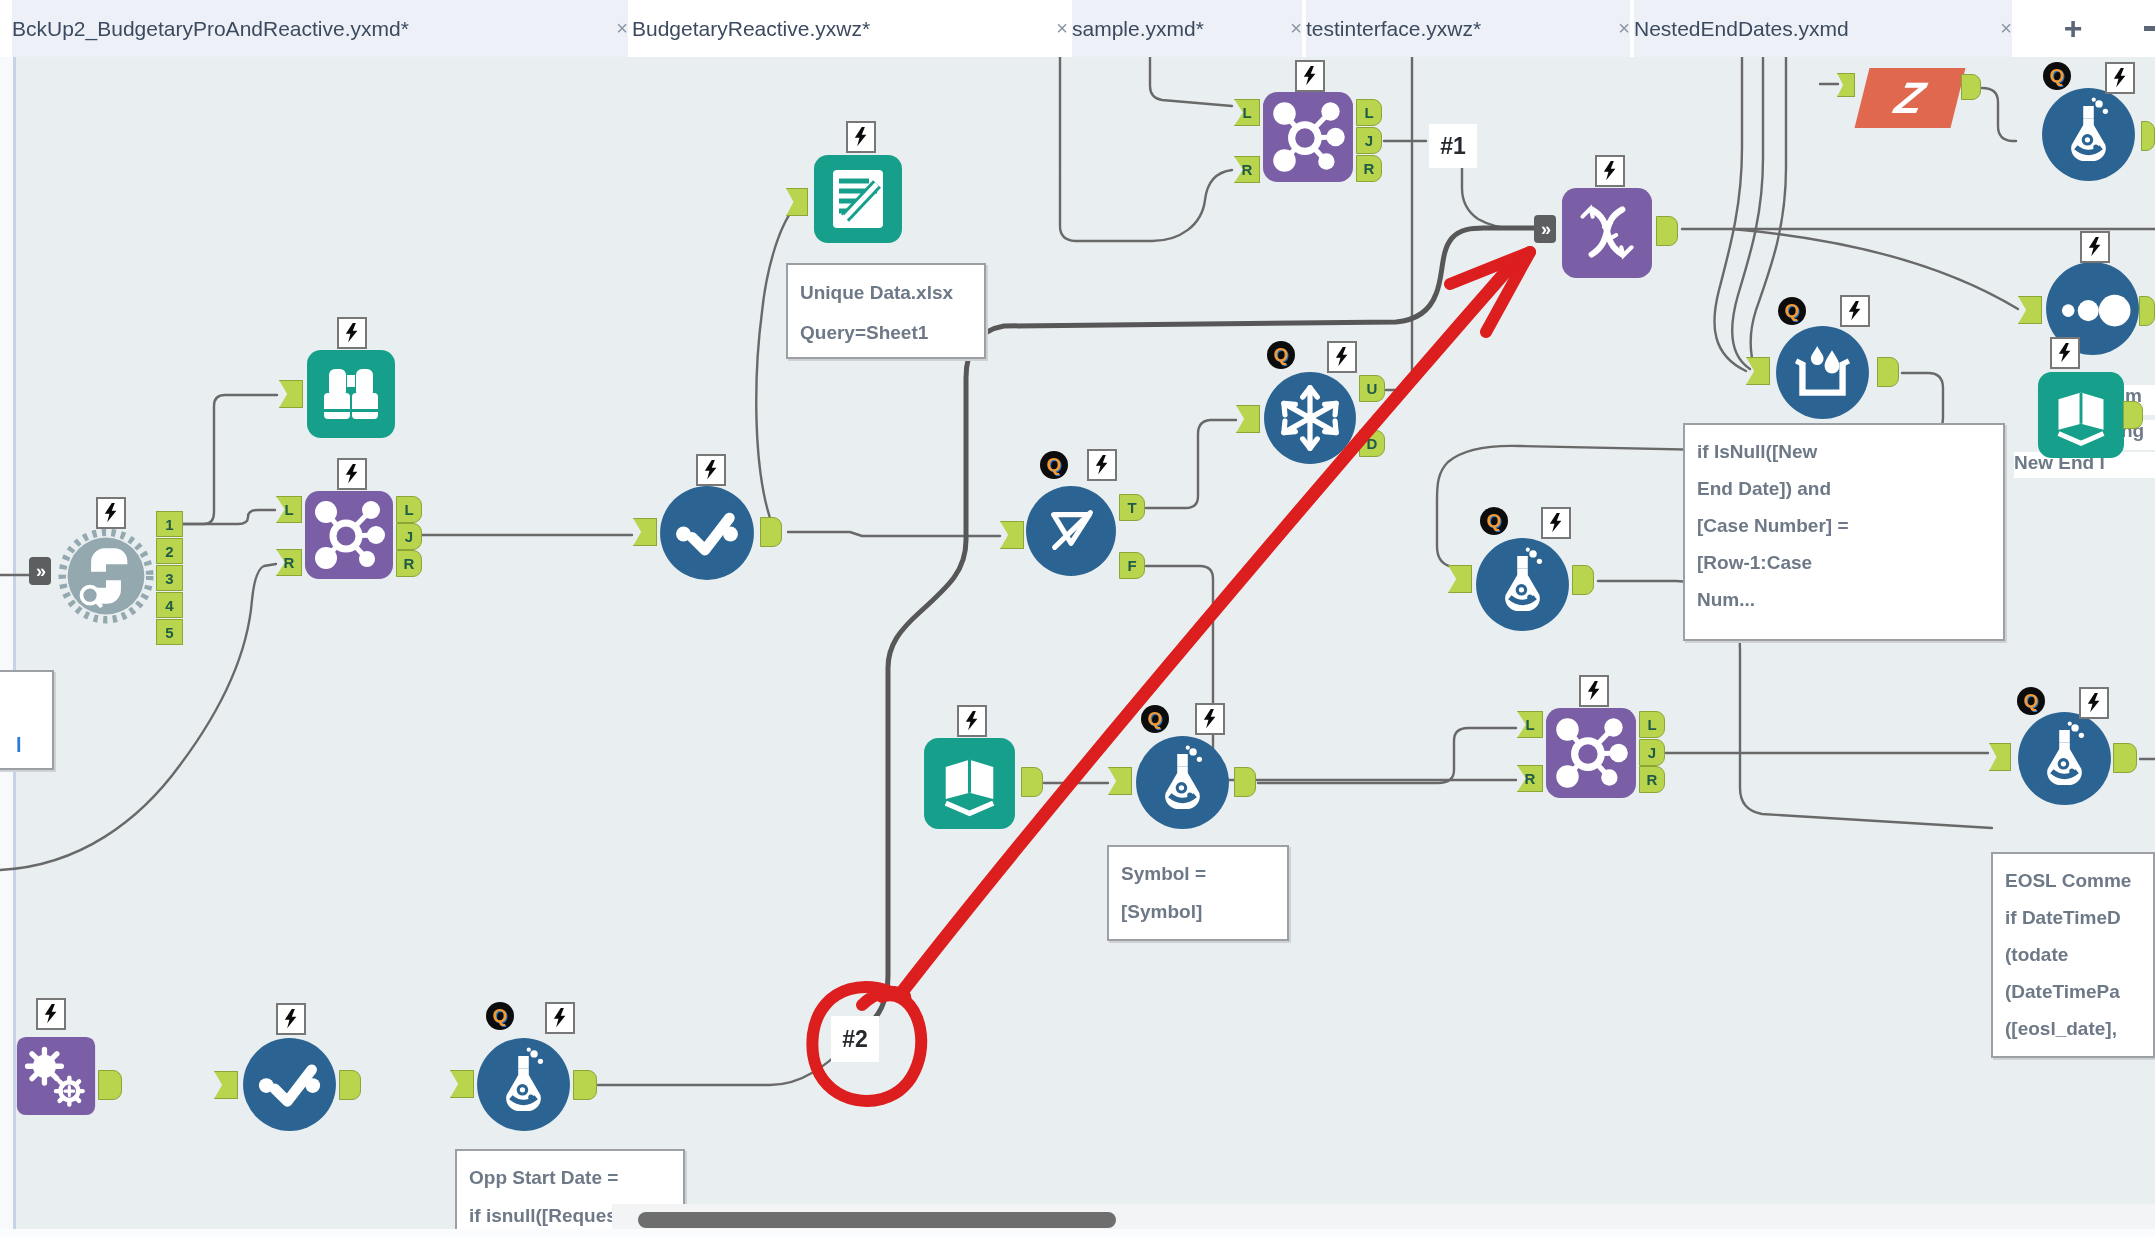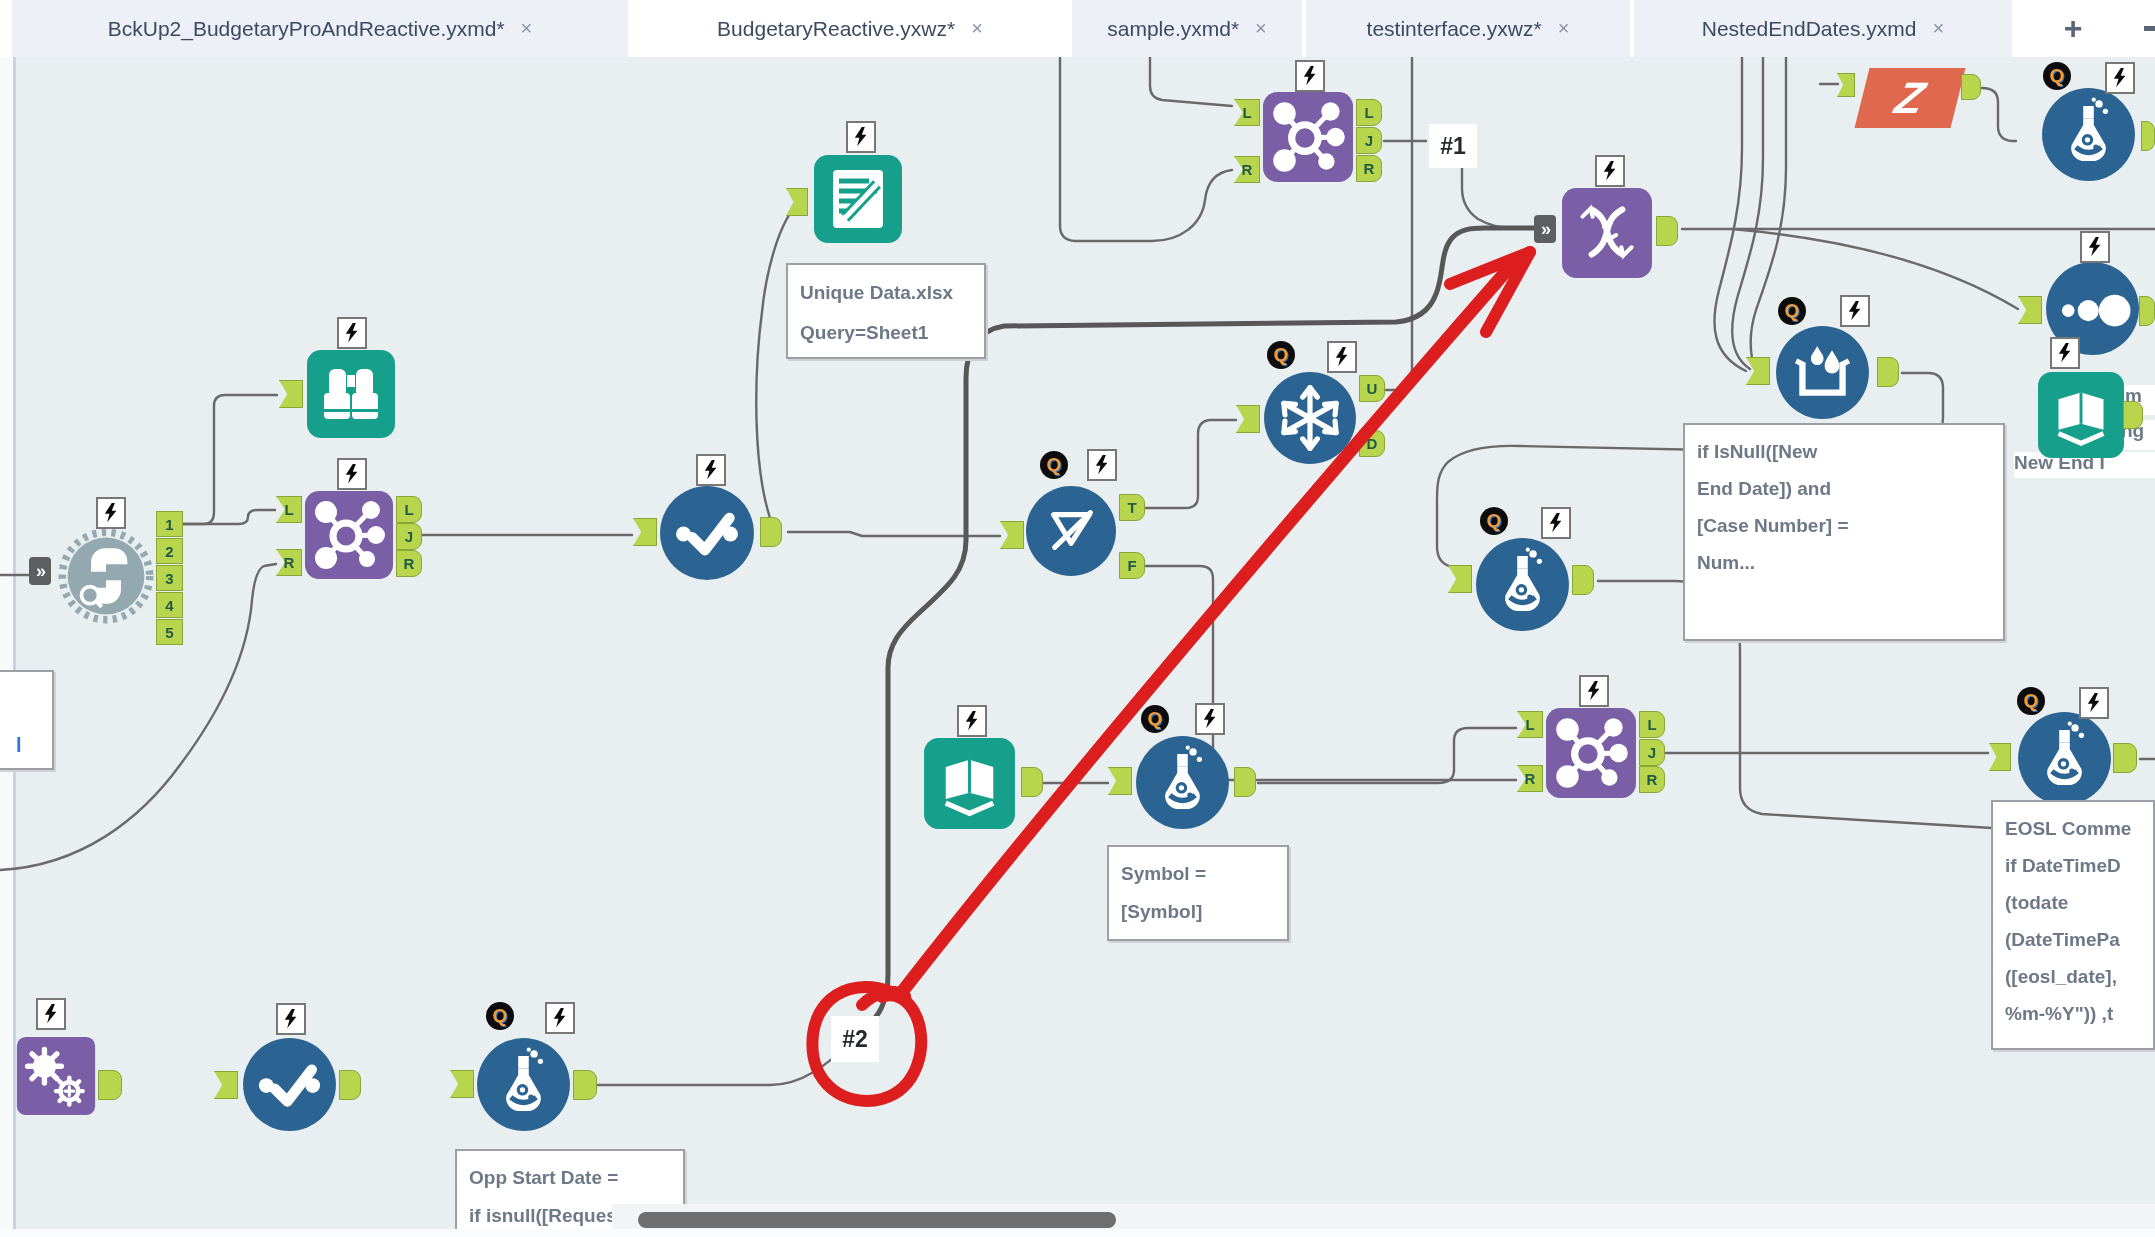--- a/index.html
+++ b/index.html
@@ -1,20 +1,20 @@
 <!DOCTYPE html>
 <html><head>
 <meta charset="utf-8">
 <style>
   html,body{margin:0;padding:0}
   .screen{position:relative;width:2155px;height:1237px;background:#ffffff;
     font-family:"Liberation Sans",sans-serif;overflow:hidden}
   
   .tabbar{position:absolute;left:0;top:0;width:2155px;height:57px;background:#ffffff;z-index:8}
-  .tab{position:absolute;top:0;height:57px;display:flex;align-items:center;justify-content:center;
+  .tab{position:absolute;top:0;height:57px;display:flex;align-items:center;justify-content:space-between;
     gap:16px;background:#edf1f7;color:#3c4a5f;font-size:21px;cursor:default;box-sizing:border-box}
   .tab.active{background:#ffffff}
   .tab .close{color:#8a93a3;font-size:20px;font-weight:400}
   .newtab{position:absolute;top:10px;left:2050px;width:46px;height:36px;display:flex;align-items:center;
     justify-content:center;color:#5a6578;font-size:32px;font-weight:bold}
   .ovf{position:absolute;top:26px;left:2144px;width:11px;height:5px;background:#5a6578}
   
   .canvas{position:absolute;left:0;top:57px;width:2155px;height:1180px;background:#e9eef0;z-index:0}
   .lstrip{position:absolute;left:0;top:57px;width:13px;height:1180px;background:#f8f9fb;z-index:1}
   .lline{position:absolute;left:13px;top:57px;width:3px;height:1180px;background:#c5d2e8;z-index:1}
@@ -562,35 +562,36 @@
 
   <div class="ann" style="left:786px;top:263px;width:200px;height:96px;line-height:40px">
     <div class="u">Unique Data.xlsx</div>
     <div>Query=Sheet1</div>
   </div>
 
   <div class="ann" style="left:1683px;top:423px;width:322px;height:218px;line-height:37px">
     <div>if IsNull([New</div>
     <div>End Date]) and</div>
     <div>[Case Number] =</div>
+    <div>[Row-1:Case</div>
     <div>Num...</div>
   </div>
 
 
   <div class="ann" style="left:1107px;top:845px;width:182px;height:96px;line-height:38px">
     <div>Symbol =</div>
     <div>[Symbol]</div>
   </div>
 
   <div class="ann" style="left:455px;top:1149px;width:230px;height:88px;line-height:38px">
     <div>Opp Start Date =</div>
     <div>if isnull([Request</div>
   </div>
 
-  <div class="ann" style="left:1991px;top:800px;width:164px;height:250px;line-height:37px">
+  <div class="ann" style="left:1991px;top:852px;width:164px;height:206px;line-height:37px">
     <div>EOSL Comme</div>
     <div>if DateTimeD</div>
     <div>(todate</div>
     <div>(DateTimePa</div>
     <div>([eosl_date],</div>
     <div>%m-%Y")) ,t</div>
   </div>
 
   <div class="ann" style="left:-30px;top:670px;width:84px;height:100px;z-index:2">
     <div style="position:absolute;left:44px;top:62px;color:#2b7bd6;font-size:20px">l</div>

